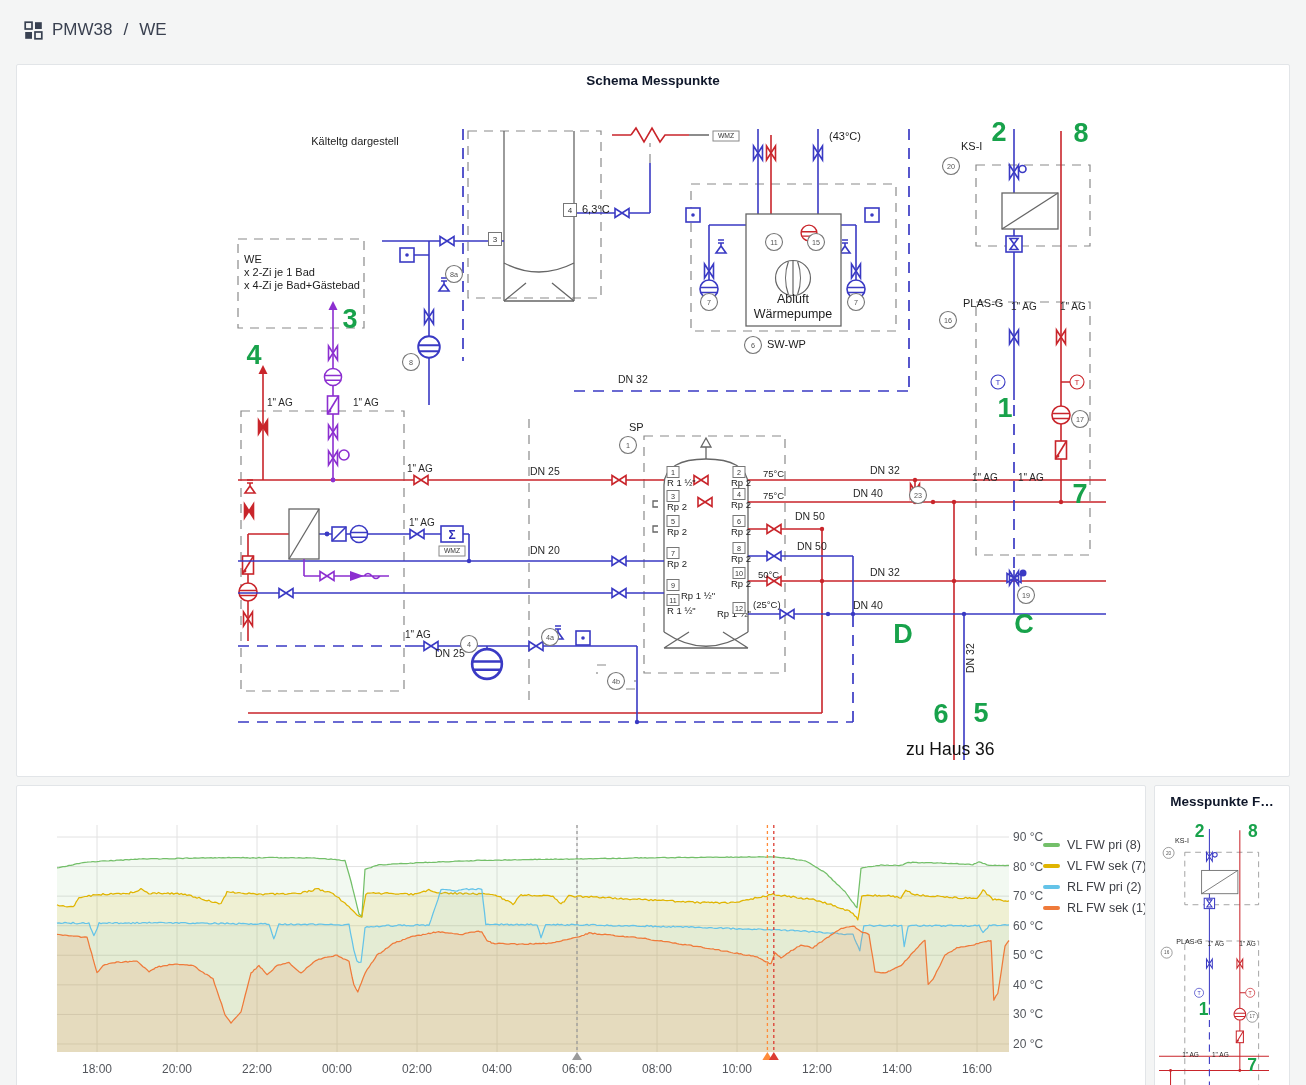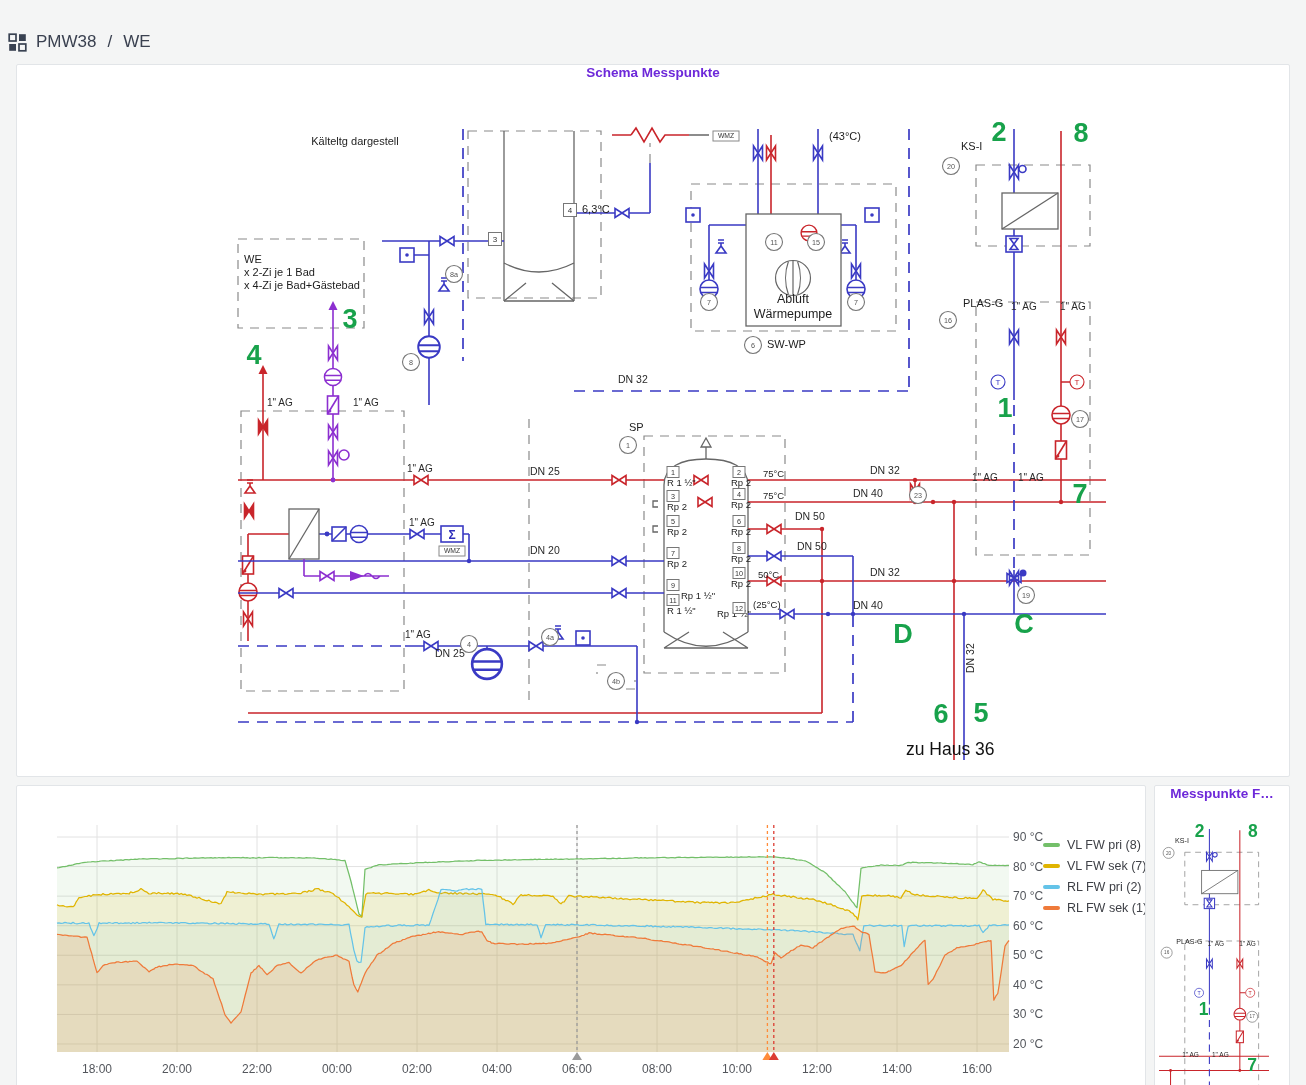--- a/index.html
+++ b/index.html
@@ -1,26 +1,26 @@
 <!DOCTYPE html>
 <html><head>
 <meta charset="utf-8">
 <style>
   html,body{margin:0;padding:0;background:#f4f5f5;width:1306px;height:1085px;overflow:hidden;
     font-family:"Liberation Sans",sans-serif;-webkit-font-smoothing:antialiased;}
-  .hdr{position:absolute;left:0;top:12px;width:100%;height:60px;display:flex;align-items:center;padding-left:8px;box-sizing:border-box;text-align:right;}
+  .hdr{position:absolute;left:0;top:0;width:100%;height:60px;display:flex;align-items:center;padding-left:24px;box-sizing:border-box;text-align:right;}
   .hdr .bc{display:flex;align-items:center;gap:9px;color:#3a4150;font-size:17px;}
   .hdr .sep{color:#3a4150;padding:0 2px;}
   .gicon{width:19px;height:19px;display:inline-block;}
   .panel{position:absolute;background:#fff;border:1px solid #e2e5e8;border-radius:2px;box-sizing:border-box;overflow:hidden;}
   #p1{left:16px;top:64px;width:1274px;height:713px;}
   #p2{left:16px;top:785px;width:1130px;height:308px;}
   #p3{left:1154px;top:785px;width:136px;height:308px;}
-  .ptitle{position:absolute;top:0;left:0;right:0;height:30px;display:flex;align-items:flex-start;justify-content:center;
-    font-size:13.5px;font-weight:700;color:#6d28d9;gap:6px;white-space:nowrap;overflow:hidden;}
+  .ptitle{position:absolute;top:0;left:0;right:0;height:30px;display:flex;align-items:center;justify-content:center;
+    font-size:13.5px;font-weight:700;color:#0f172a;gap:6px;white-space:nowrap;overflow:hidden;}
   svg text{font-family:"Liberation Sans",sans-serif;}
   
   .pr{stroke:#c9252b;fill:none;stroke-width:1.6;}
   .pb{stroke:#3a3ac4;fill:none;stroke-width:1.6;}
   .pbd{stroke:#3a3ac4;fill:none;stroke-width:1.7;stroke-dasharray:11 8;}
   .pp{stroke:#8c2fd0;fill:none;stroke-width:1.6;}
   .pg{stroke:#666;fill:none;stroke-width:1.3;}
   .pgd{stroke:#8a8a8a;fill:none;stroke-width:1.2;stroke-dasharray:9 7;}
   .r{color:#c9252b;} .bl{color:#3a3ac4;} .pu{color:#8c2fd0;} .gy{color:#777;}
   .dotr{fill:#c9252b;} .dotb{fill:#3a3ac4;} .dotp{fill:#8c2fd0;}

